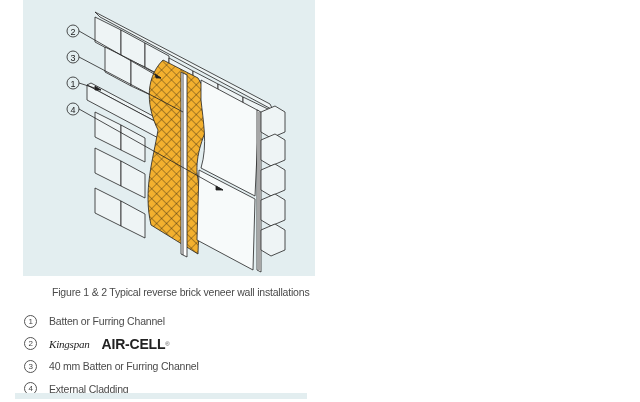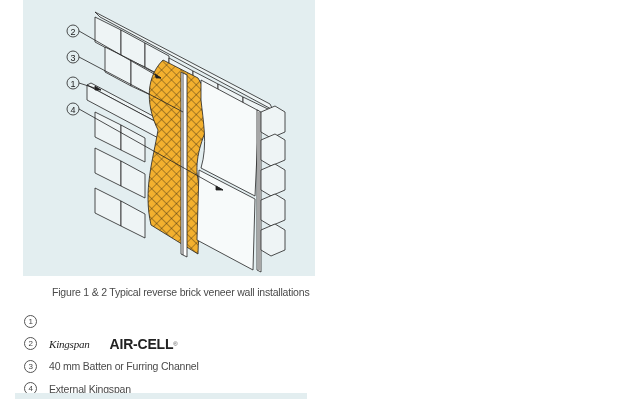--- a/index.html
+++ b/index.html
@@ -5,21 +5,21 @@
   html, body { margin:0; padding:0; background:#ffffff; }
   body { width:640px; height:402px; position:relative; overflow:hidden;
          font-family:"Liberation Sans", sans-serif; color:#333; }
   .panel { position:absolute; left:23px; top:0; width:292px; height:276px; background:#e3eef0; }
   .panel svg { position:absolute; left:0; top:0; }
   .caption { position:absolute; left:24px; top:286px; font-size:10.5px; color:#4a4a4a; letter-spacing:-0.2px;padding-left:28px; }
   .legend { position:absolute; left:24px; top:310px; margin:0; padding:0; list-style:none; }
   .legend li { height:22.5px; display:flex; align-items:center; font-size:10.5px; color:#4a4a4a; letter-spacing:-0.2px; }
   .num { display:inline-block; width:11px; height:11px; border:1px solid #555; border-radius:50%;
          font-size:8px; line-height:11px; text-align:center; color:#444; margin-right:12px; }
-  .brand { font-family:"Liberation Serif", serif; font-style:italic; font-size:11px; margin-right:20px; color:#222; }
+  .brand { font-family:"Liberation Serif", serif; font-style:italic; font-size:11px; margin-right:12px; color:#222; }
   .product { font-weight:bold; font-size:14px; color:#222; }
   .reg { font-size:6px; vertical-align:super; }
   .bottom-bar { position:absolute; left:15px; top:393px; width:292px; height:6px; background:#e3eef0; }
 </style>
 </head>
 <body>
 
 <div class="panel">
   <svg width="292" height="276" viewBox="0 0 292 276">
     <defs>
@@ -107,30 +107,31 @@
       </g>
     </g>
   </svg>
 </div>
 
 <div class="caption">Figure 1 &amp; 2 Typical reverse brick veneer wall installations</div>
 
 <ul class="legend">
   <li>
     <span class="num">1</span>
+    <span>Batten or Furring Channel</span>
   </li>
   <li>
     <span class="num">2</span>
     <span class="brand">Kingspan</span>
     <span class="product">AIR-CELL</span>
     <span class="reg">®</span>
   </li>
   <li>
     <span class="num">3</span>
     <span>40 mm Batten or Furring Channel</span>
   </li>
   <li>
     <span class="num">4</span>
-    <span>External Kingspan</span>
+    <span>External Cladding</span>
   </li>
 </ul>
 
 <div class="bottom-bar"></div>
 
 </body></html>

